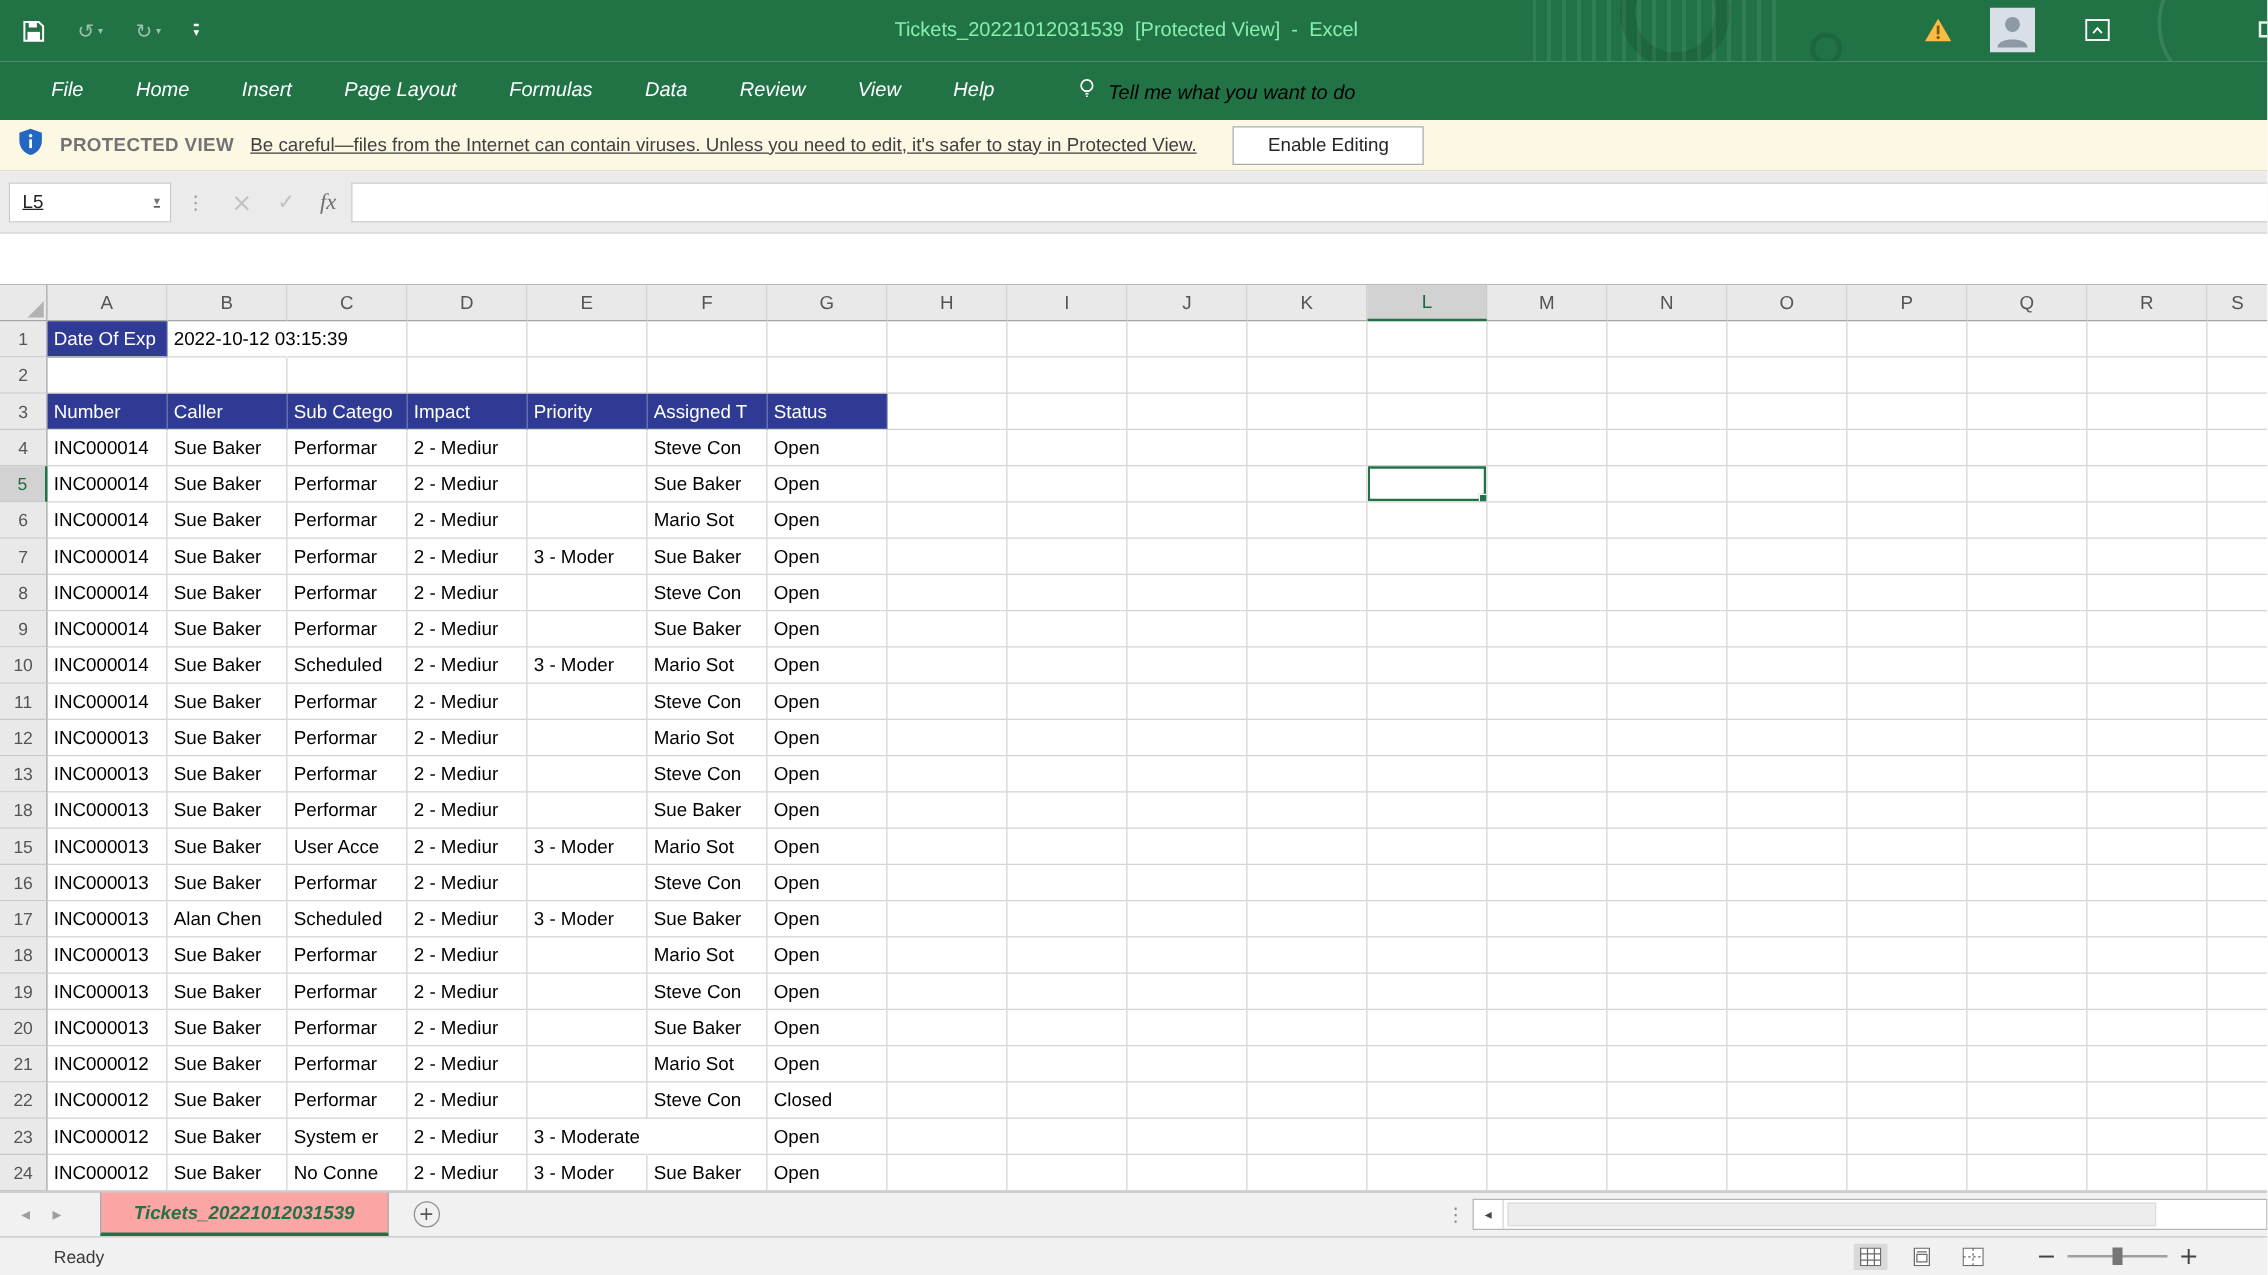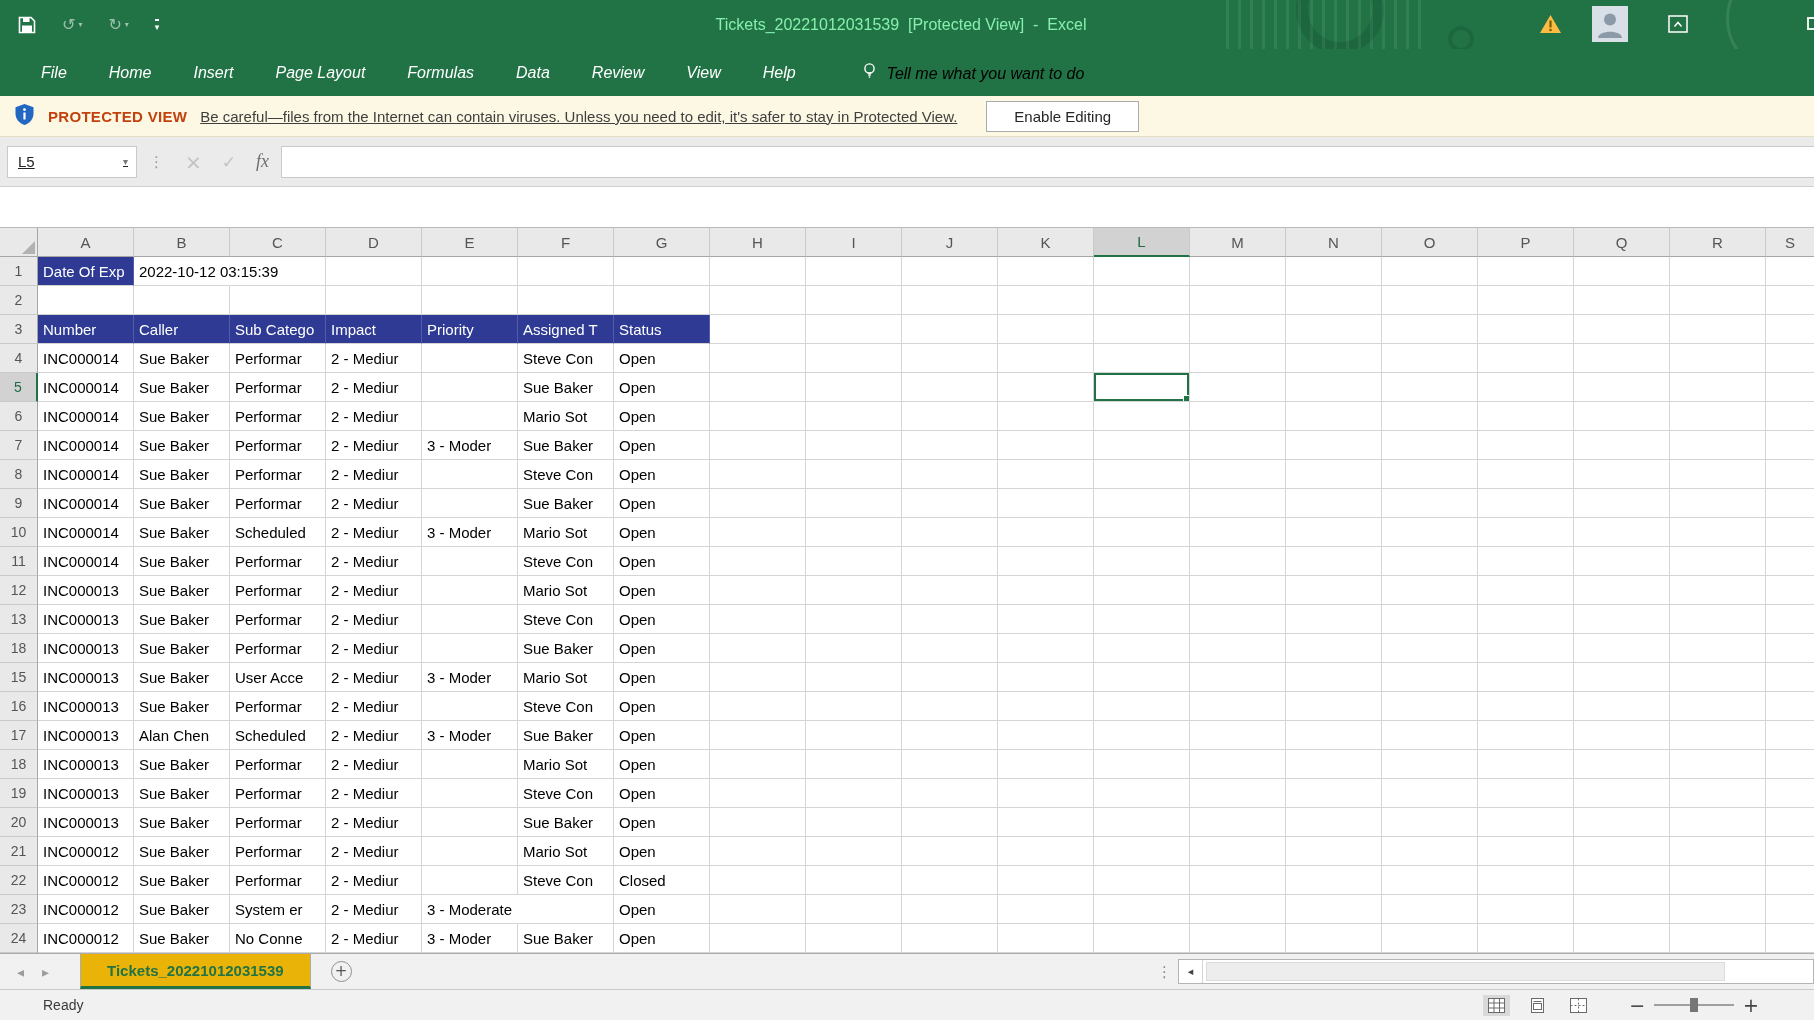--- a/index.html
+++ b/index.html
@@ -38,21 +38,21 @@
 
   
   .ribbon-tabs{height:47px;background:var(--excel-green);display:flex;align-items:center;padding-left:20px;flex:none;font-style:italic;}
   .rtab-list{display:flex;height:100%;}
   .rtab{color:#fff;font-size:16px;padding:0 21px;display:flex;align-items:center;cursor:pointer;}
   .tell-me{display:flex;align-items:flex-end;gap:9px;margin-left:44px;color:#000000;font-size:16px;cursor:pointer;}
 
   
   .message-bar{height:41px;background:var(--message-bar-bg);display:flex;align-items:center;gap:13px;
     padding-left:14px;border-bottom:1px solid #E3DEC5;flex:none;}
-  .pv-label{font-size:15px;font-weight:bold;color:#c2410c;letter-spacing:.3px;}
+  .pv-label{font-size:15px;font-weight:bold;color:#737373;letter-spacing:.3px;}
   .pv-msg{font-size:15px;color:#3F3F3F;text-decoration:underline;}
   .enable-editing{margin-left:16px;height:31px;padding:0 27px;background:#fff;border:1px solid #ABABAB;
     font-size:15px;color:#262626;font-family:"Liberation Sans",sans-serif;cursor:pointer;}
 
   
   .formula-bar{height:50px;background:#EBEBEB;display:flex;align-items:center;border-bottom:1px solid #D0D0D0;flex:none;}
   .name-box{width:130px;height:32px;background:#fff;border:1px solid #C9C9C9;margin-left:7px;display:flex;
     align-items:center;padding:0 8px 0 10px;font-size:15px;color:#222;text-decoration:underline;}
   .nb-caret{margin-left:auto;font-size:10px;color:#777;}
   .fb-dots{margin:0 12px;color:#9a9a9a;font-size:15px;letter-spacing:-1px;}
@@ -84,22 +84,22 @@
   .cell.blue{background:var(--header-blue);color:#fff;border-right-color:rgba(255,255,255,0.18);}
   .cell.spill{overflow:visible;position:relative;z-index:2;border-right-color:transparent;}
   .cell.active{box-shadow:inset 0 0 0 2px var(--selection-green);position:relative;z-index:3;}
   .cell.active::after{content:"";position:absolute;right:-4px;bottom:-4px;width:8px;height:8px;
     background:var(--selection-green);border:1px solid #fff;}
 
   
   .tab-bar{height:36px;background:#F1F1F1;border-top:1px solid #ABABAB;display:flex;align-items:center;flex:none;}
   .nav-a{color:#9d9d9d;font-size:14px;padding:0 9px;cursor:pointer;}
   .nav-a:first-child{margin-left:8px;}
-  .sheet-tab{height:100%;display:flex;align-items:center;padding:0 26px;margin-left:22px;background:#eab308;
-    border-left:1px solid #ABABAB;border-right:1px solid #ABABAB;border-bottom:3px solid var(--excel-green);cursor:pointer;}
+  .sheet-tab{height:100%;display:flex;align-items:center;padding:0 26px;margin-left:22px;background:#fca5a5;
+    border-left:1px solid #ABABAB;border-right:1px solid #ABABAB;border-bottom:3px solid var(--excel-green);cursor:pointer;font-style:italic;}
   .sheet-tab span{color:var(--excel-green);font-weight:bold;font-size:15px;}
   .new-sheet{margin-left:20px;width:21px;height:21px;border-radius:50%;border:1px solid #8f8f8f;color:#555;
     display:flex;align-items:center;justify-content:center;font-size:15px;line-height:1;cursor:pointer;}
   .tab-dots{margin-left:auto;color:#8a8a8a;font-size:15px;padding:0 6px;cursor:pointer;}
   .h-scroll{width:636px;height:25px;border:1px solid #B4B4B4;background:#fff;display:flex;align-items:stretch;flex:none;}
   .hs-arrow{width:24px;display:flex;align-items:center;justify-content:center;font-size:11px;color:#444;
     border-right:1px solid #D6D6D6;cursor:pointer;}
   .hs-track{flex:1;position:relative;}
   .hs-thumb{position:absolute;left:3px;top:2px;bottom:2px;width:85%;background:#EDEDED;border:1px solid #DCDCDC;}
 

